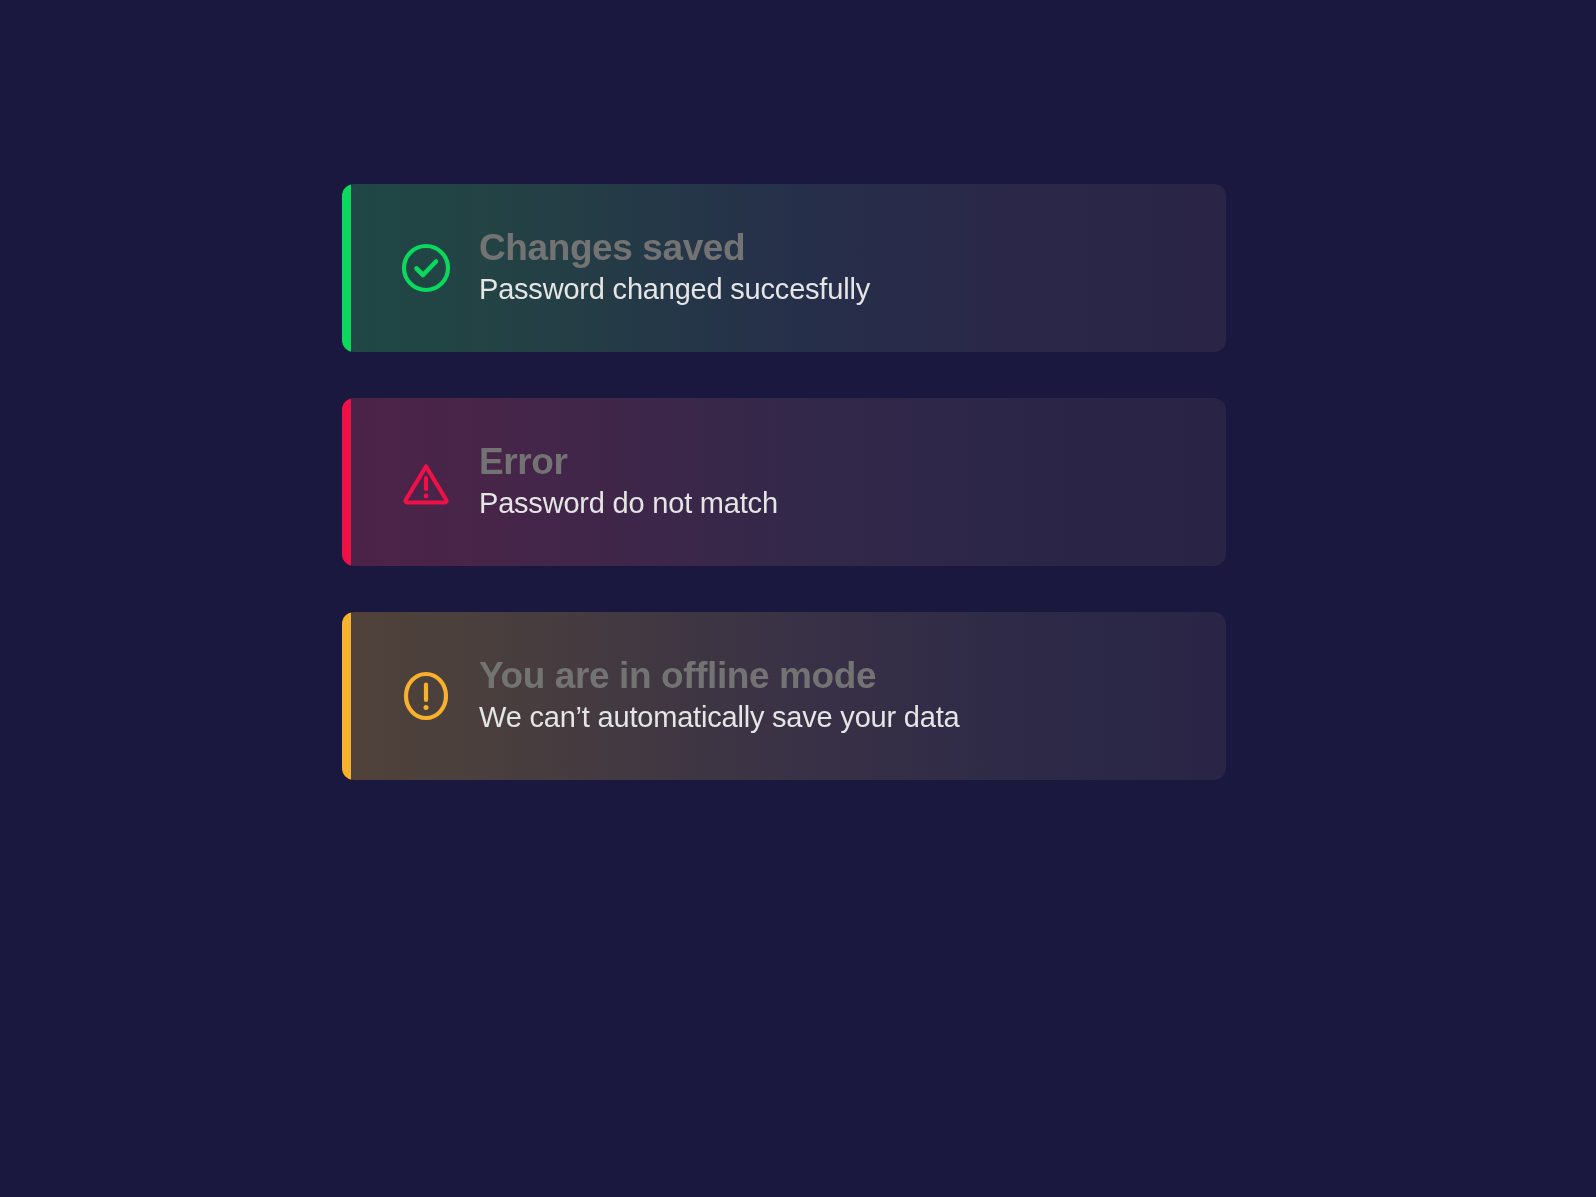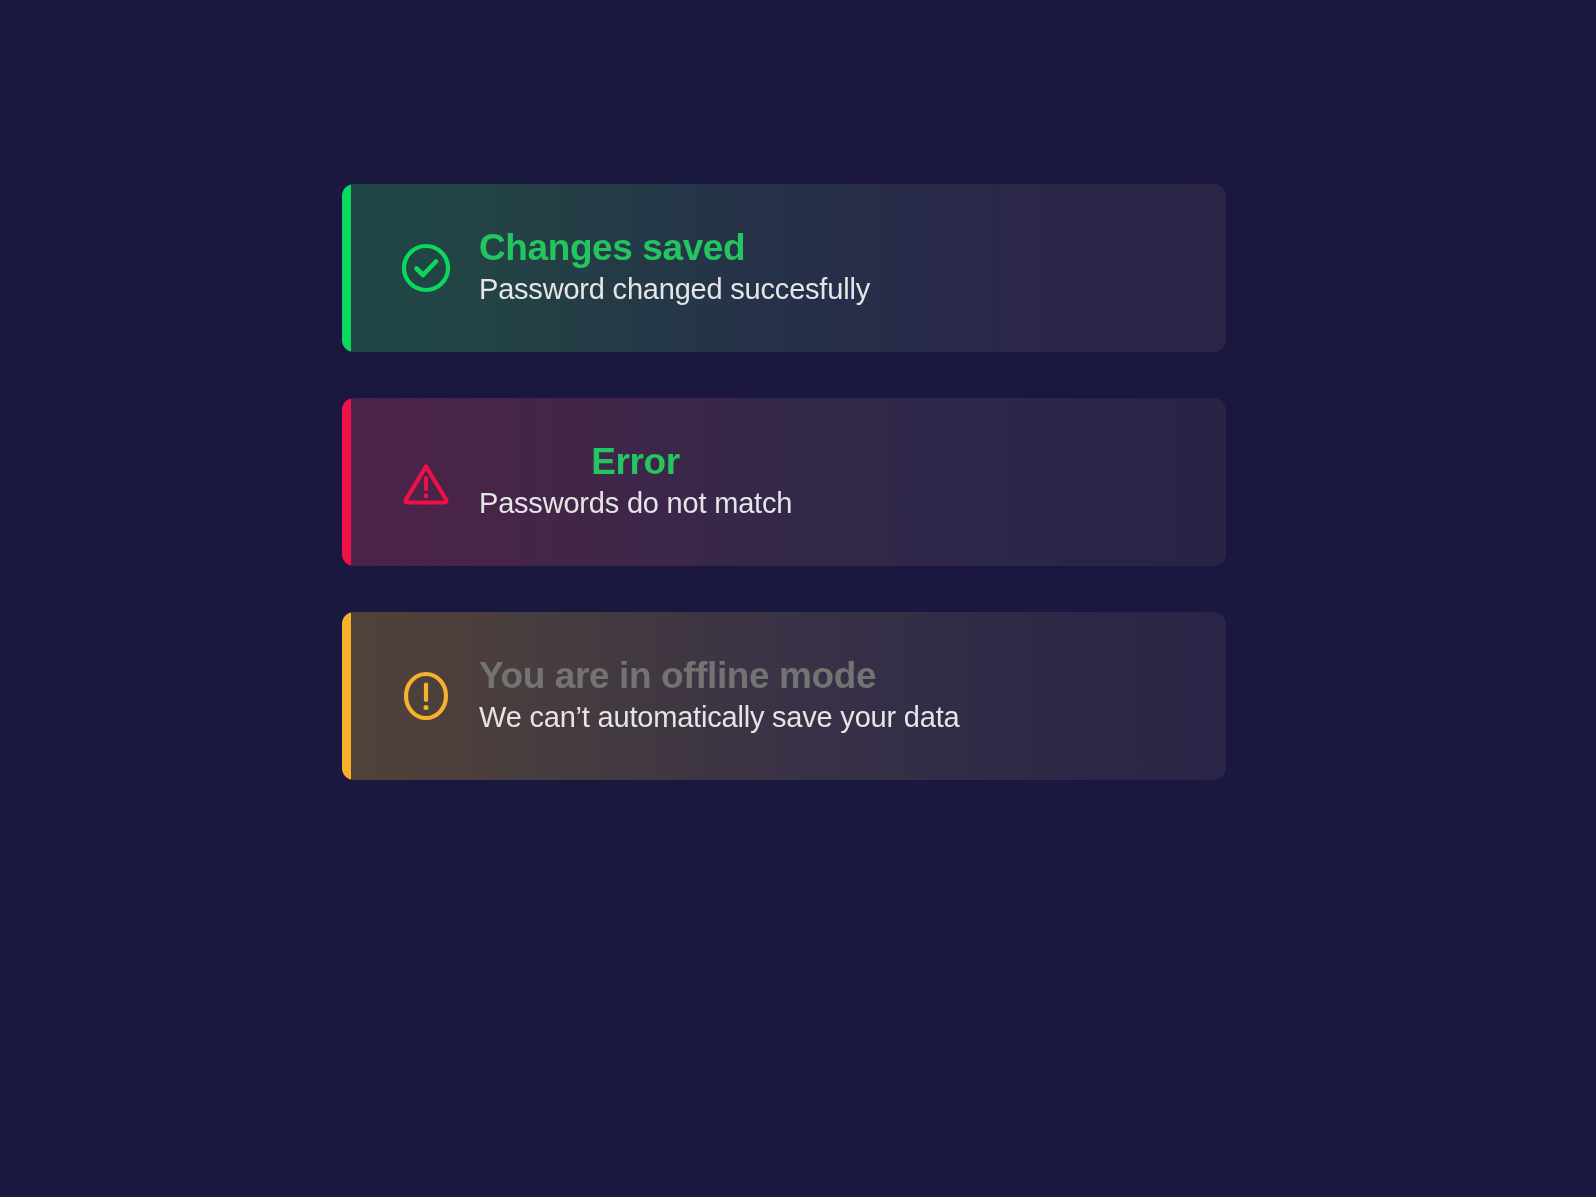--- a/index.html
+++ b/index.html
@@ -114,38 +114,38 @@
 
   <div class="toast toast-success">
     <div class="toast-bg"></div>
     <div class="accent-bar" style="background:#0ad95e;"></div>
     <div class="toast-content">
       <svg class="toast-icon" viewBox="0 0 54 54" fill="none">
         <circle cx="27" cy="27" r="22" stroke="#0ad95e" stroke-width="4.2"></circle>
         <path d="M17.5 27.5 L24 34 L37 20.5" stroke="#0ad95e" stroke-width="4.6" stroke-linecap="round" stroke-linejoin="round"></path>
       </svg>
       <div class="toast-text">
-        <div class="toast-title" style="color:#22c55e;">Changes saved</div>
+        <div class="toast-title" style="color:#737373;">Changes saved</div>
         <div class="toast-message">Password changed succesfully</div>
       </div>
     </div>
   </div>
 
   <div class="toast toast-error">
     <div class="toast-bg"></div>
     <div class="accent-bar" style="background:#f01048;"></div>
     <div class="toast-content">
       <svg class="toast-icon" viewBox="0 0 54 54" fill="none">
         <path d="M27 11.5 L47 44.5 Q48.6 47.5 45.2 47.5 L8.8 47.5 Q5.4 47.5 7 44.5 Z" stroke="#f01048" stroke-width="4.2" stroke-linejoin="round"></path>
         <path d="M27 23 L27 34" stroke="#f01048" stroke-width="4.2" stroke-linecap="round"></path>
         <circle cx="27" cy="41" r="2.4" fill="#f01048"></circle>
       </svg>
       <div class="toast-text">
-        <div class="toast-title" style="color:#22c55e;text-align:center;">Error</div>
-        <div class="toast-message">Passwords do not match</div>
+        <div class="toast-title" style="color:#737373;">Error</div>
+        <div class="toast-message">Password do not match</div>
       </div>
     </div>
   </div>
 
   <div class="toast toast-warning">
     <div class="toast-bg"></div>
     <div class="accent-bar" style="background:#f7b12c;"></div>
     <div class="toast-content">
       <svg class="toast-icon" viewBox="0 0 54 54" fill="none">
         <ellipse cx="27" cy="27" rx="20" ry="22" stroke="#f7b12c" stroke-width="4.2"></ellipse>

